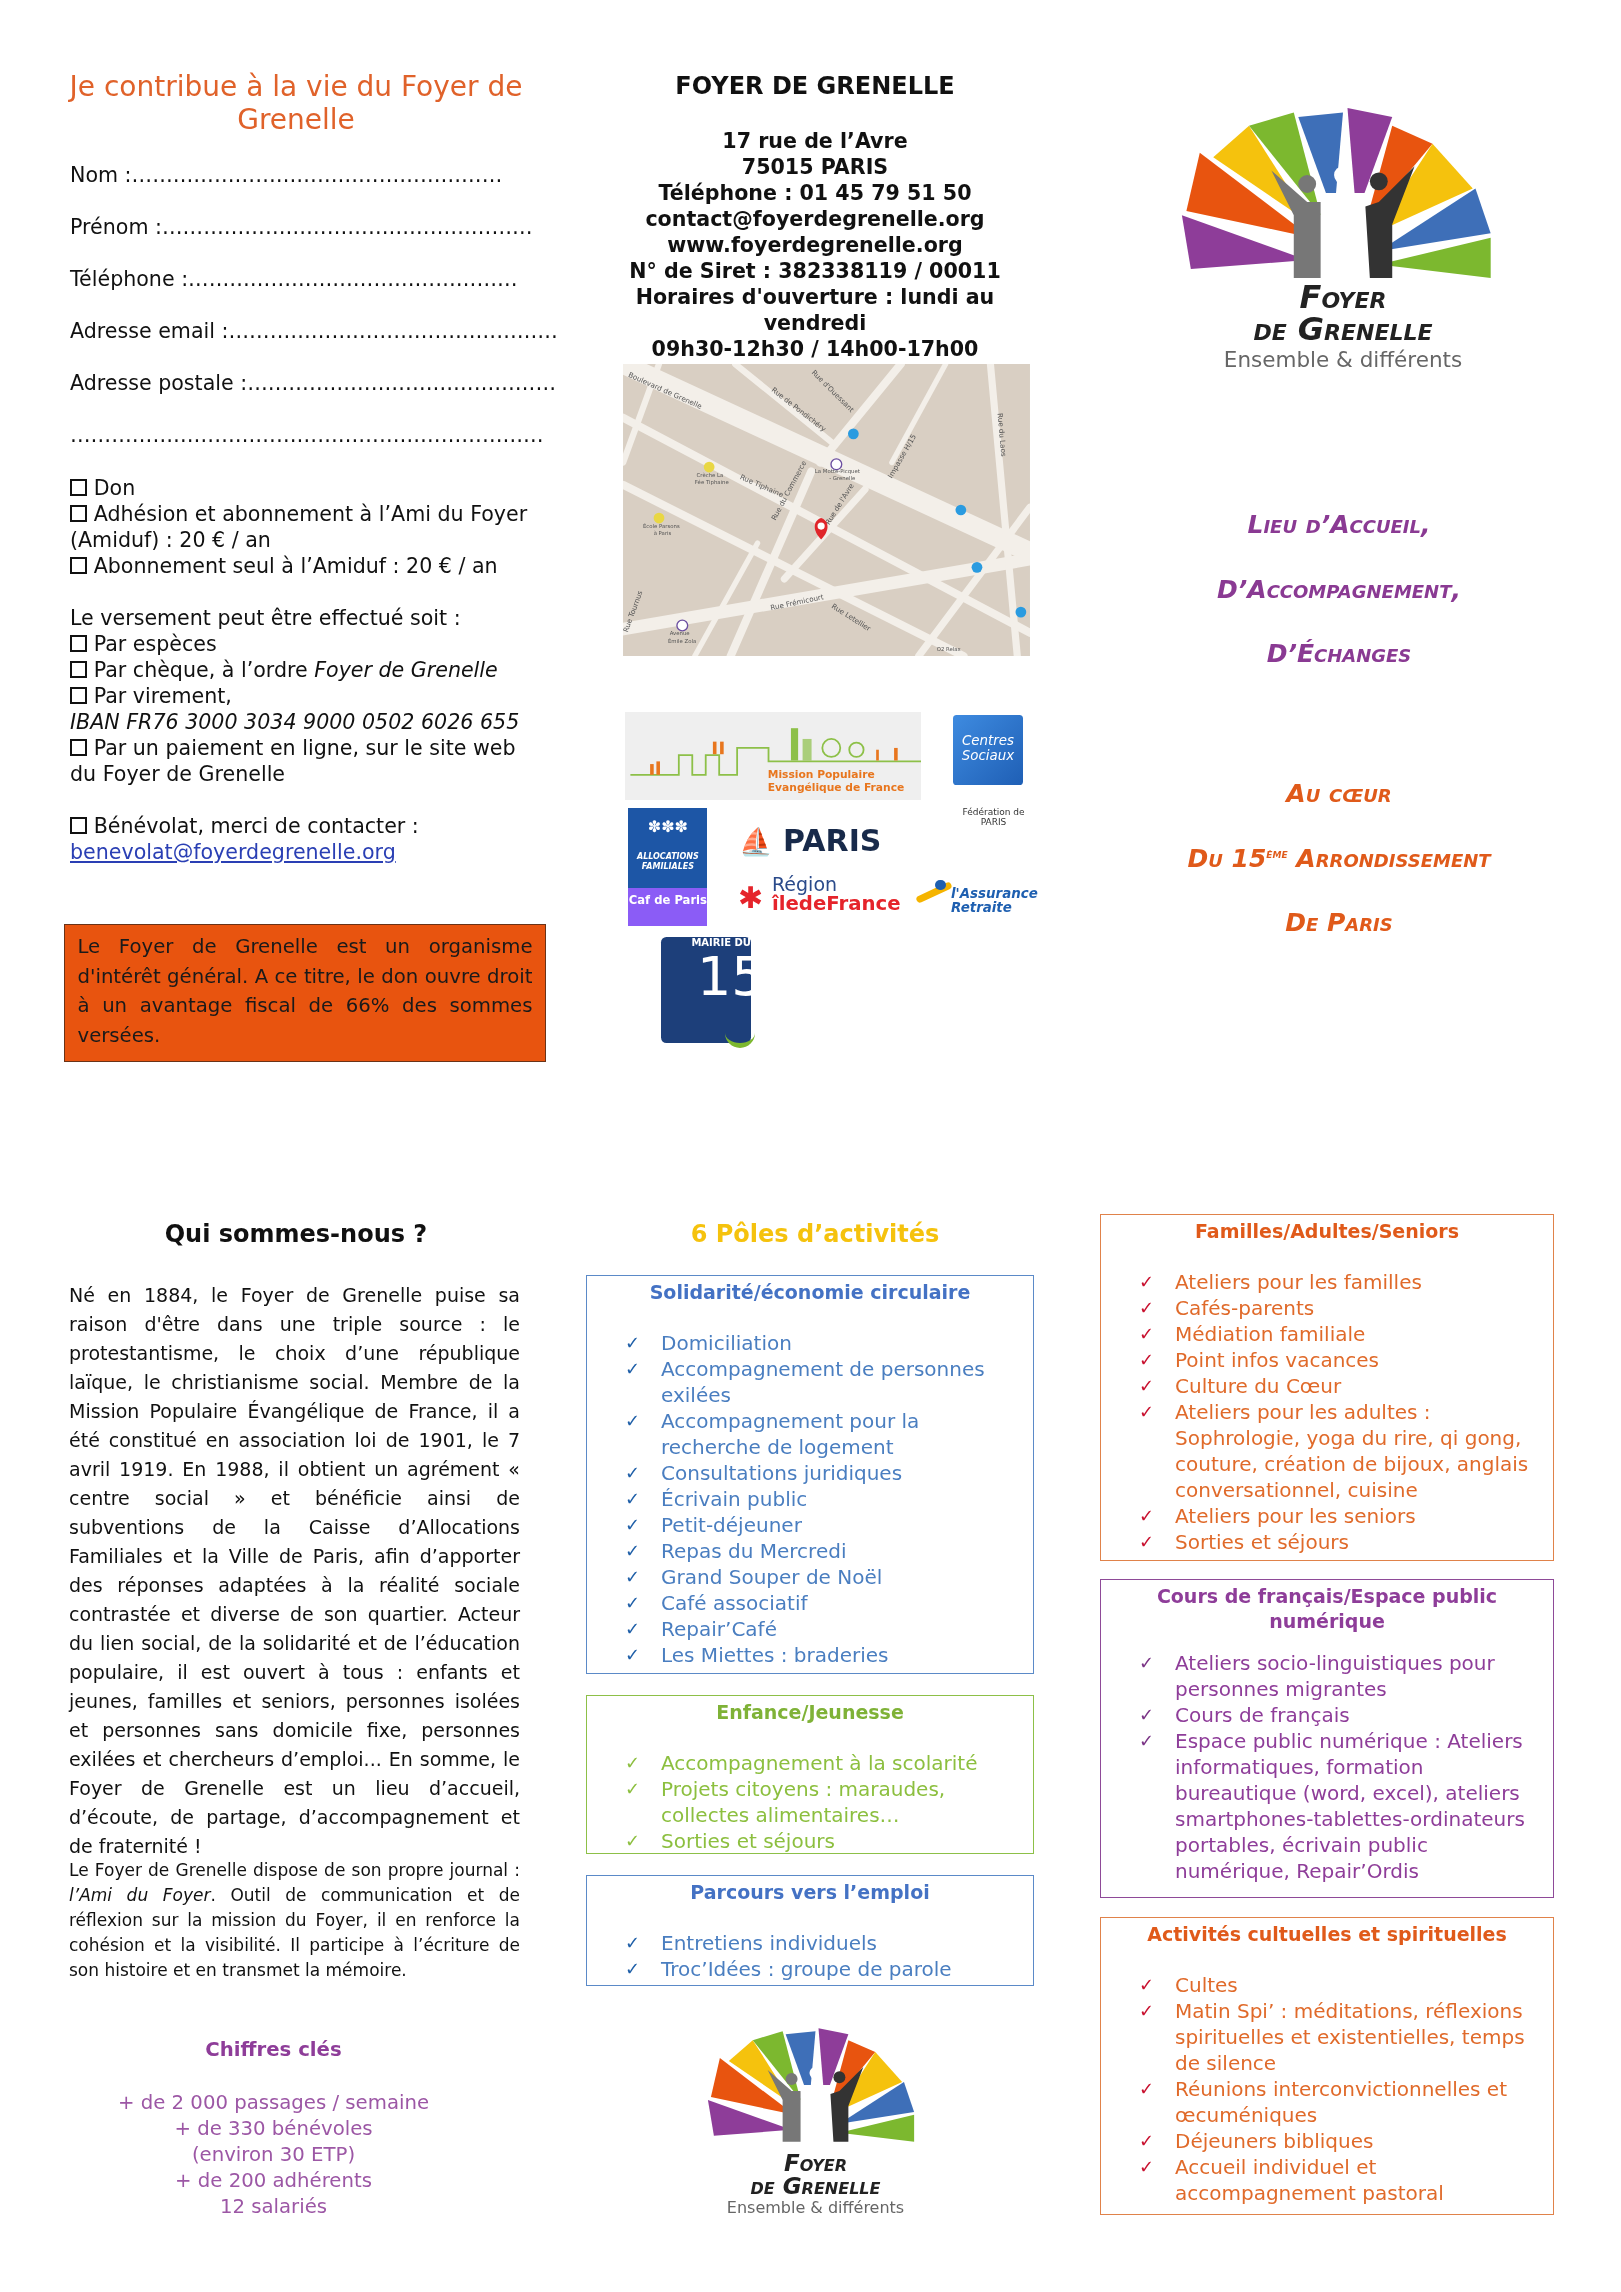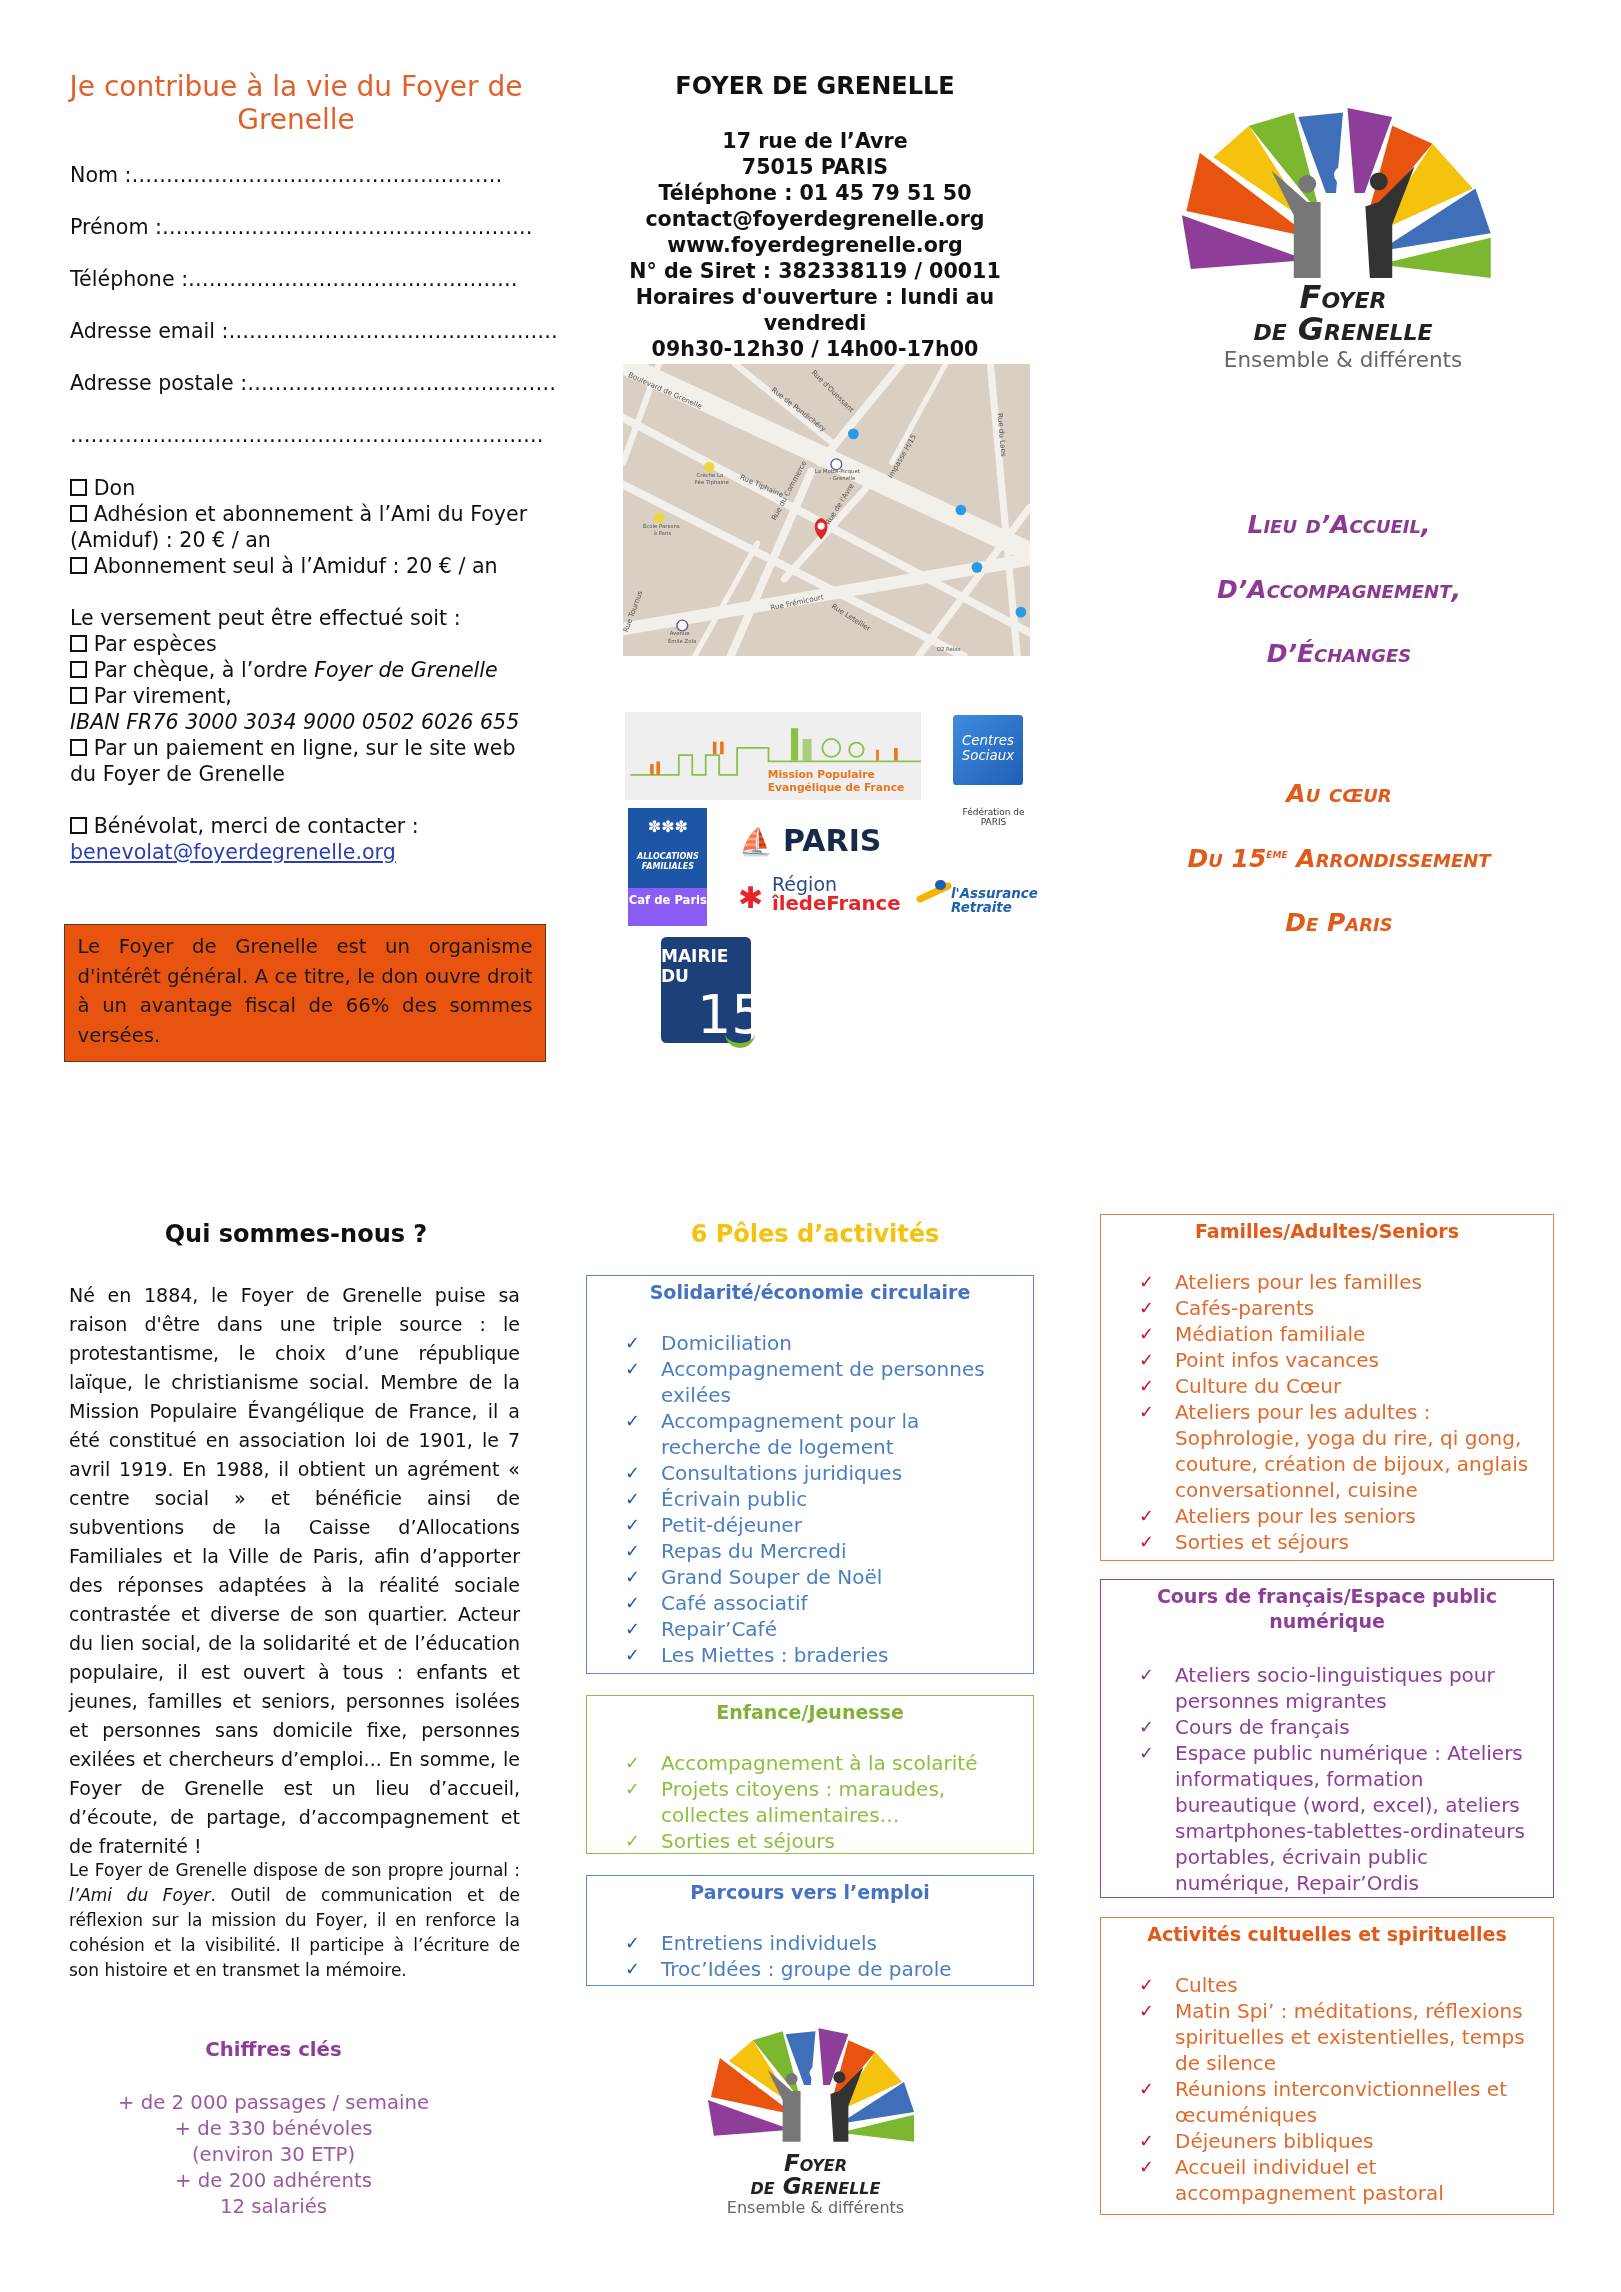--- a/index.html
+++ b/index.html
@@ -195,21 +195,21 @@
     <div style="margin-left:34px;color:#e5242b;font-size:19.7px;font-weight:bold;line-height:21.5px;">îledeFrance</div>
   </div>
 
   <div class="abs" style="left:285px;top:161px;width:134px;height:57px;">
     <div style="position:absolute;left:7.2px;top:19.7px;width:38px;height:7.2px;background:#f5b400;border-radius:3.6px;transform:rotate(-25deg);"></div>
     <div style="position:absolute;left:27px;top:10.7px;width:10.7px;height:10.7px;border-radius:50%;background:#1e5fb0;"></div>
     <div style="position:absolute;left:43px;top:18px;color:#1e5fb0;font-style:italic;font-weight:bold;font-size:13.4px;line-height:14.3px;"><span>l'Assurance</span><br><span>Retraite</span></div>
   </div>
 
   <div class="abs" style="left:38px;top:229px;width:90px;height:106px;background:#1d3f7a;border-radius:5.4px;">
-    <div style="color:#fff;font-weight:bold;font-size:17px;text-align:left;padding-top:9px;">MAIRIE DU</div>
+    <div style="color:#fff;font-weight:bold;font-size:10px;text-align:right;">MAIRIE DU</div>
     <div style="color:#fff;font-weight:normal;font-size:54px;text-align:center;line-height:57px;padding-left:36px;">15</div>
     <div style="position:absolute;right:-3.6px;bottom:-5.4px;width:30px;height:16px;border-bottom:5.4px solid #7cb82f;border-radius:0 0 18px 18px;"></div>
   </div>
 
 </div>
 
 <div id="logo-top" class="abs">
   <svg width="376" height="179" viewBox="0 0 420 200">
     <g transform="translate(210,200)">
       <path d="M-170 -10 L-180 -70 L-40 -20 Z" fill="#8e3d99"></path>
@@ -329,21 +329,21 @@
     <li><span class="chk">✓</span><span>Médiation familiale</span></li>
     <li><span class="chk">✓</span><span>Point infos vacances</span></li>
     <li><span class="chk">✓</span><span>Culture du Cœur</span></li>
     <li><span class="chk">✓</span><span>Ateliers pour les adultes : Sophrologie, yoga du rire, qi gong, couture, création de bijoux, anglais conversationnel, cuisine</span></li>
     <li><span class="chk">✓</span><span>Ateliers pour les seniors</span></li>
     <li><span class="chk">✓</span><span>Sorties et séjours</span></li>
   </ul>
 </div>
 
 <div class="box purp" style="left:1100px;top:1579px;width:454px;height:319px;">
-  <div class="box-title" style="margin-bottom:28px">Cours de français/Espace public numérique</div>
+  <div class="box-title" style="margin-bottom:16px">Cours de français/Espace public numérique</div>
   <ul>
     <li><span class="chk">✓</span><span>Ateliers socio-linguistiques pour personnes migrantes</span></li>
     <li><span class="chk">✓</span><span>Cours de français</span></li>
     <li><span class="chk">✓</span><span>Espace public numérique : Ateliers informatiques, formation bureautique (word, excel), ateliers smartphones-tablettes-ordinateurs portables, écrivain public numérique, Repair’Ordis</span></li>
   </ul>
 </div>
 
 <div class="box fam" style="left:1100px;top:1917px;width:454px;height:298px;">
   <div class="box-title">Activités cultuelles et spirituelles</div>
   <ul>

